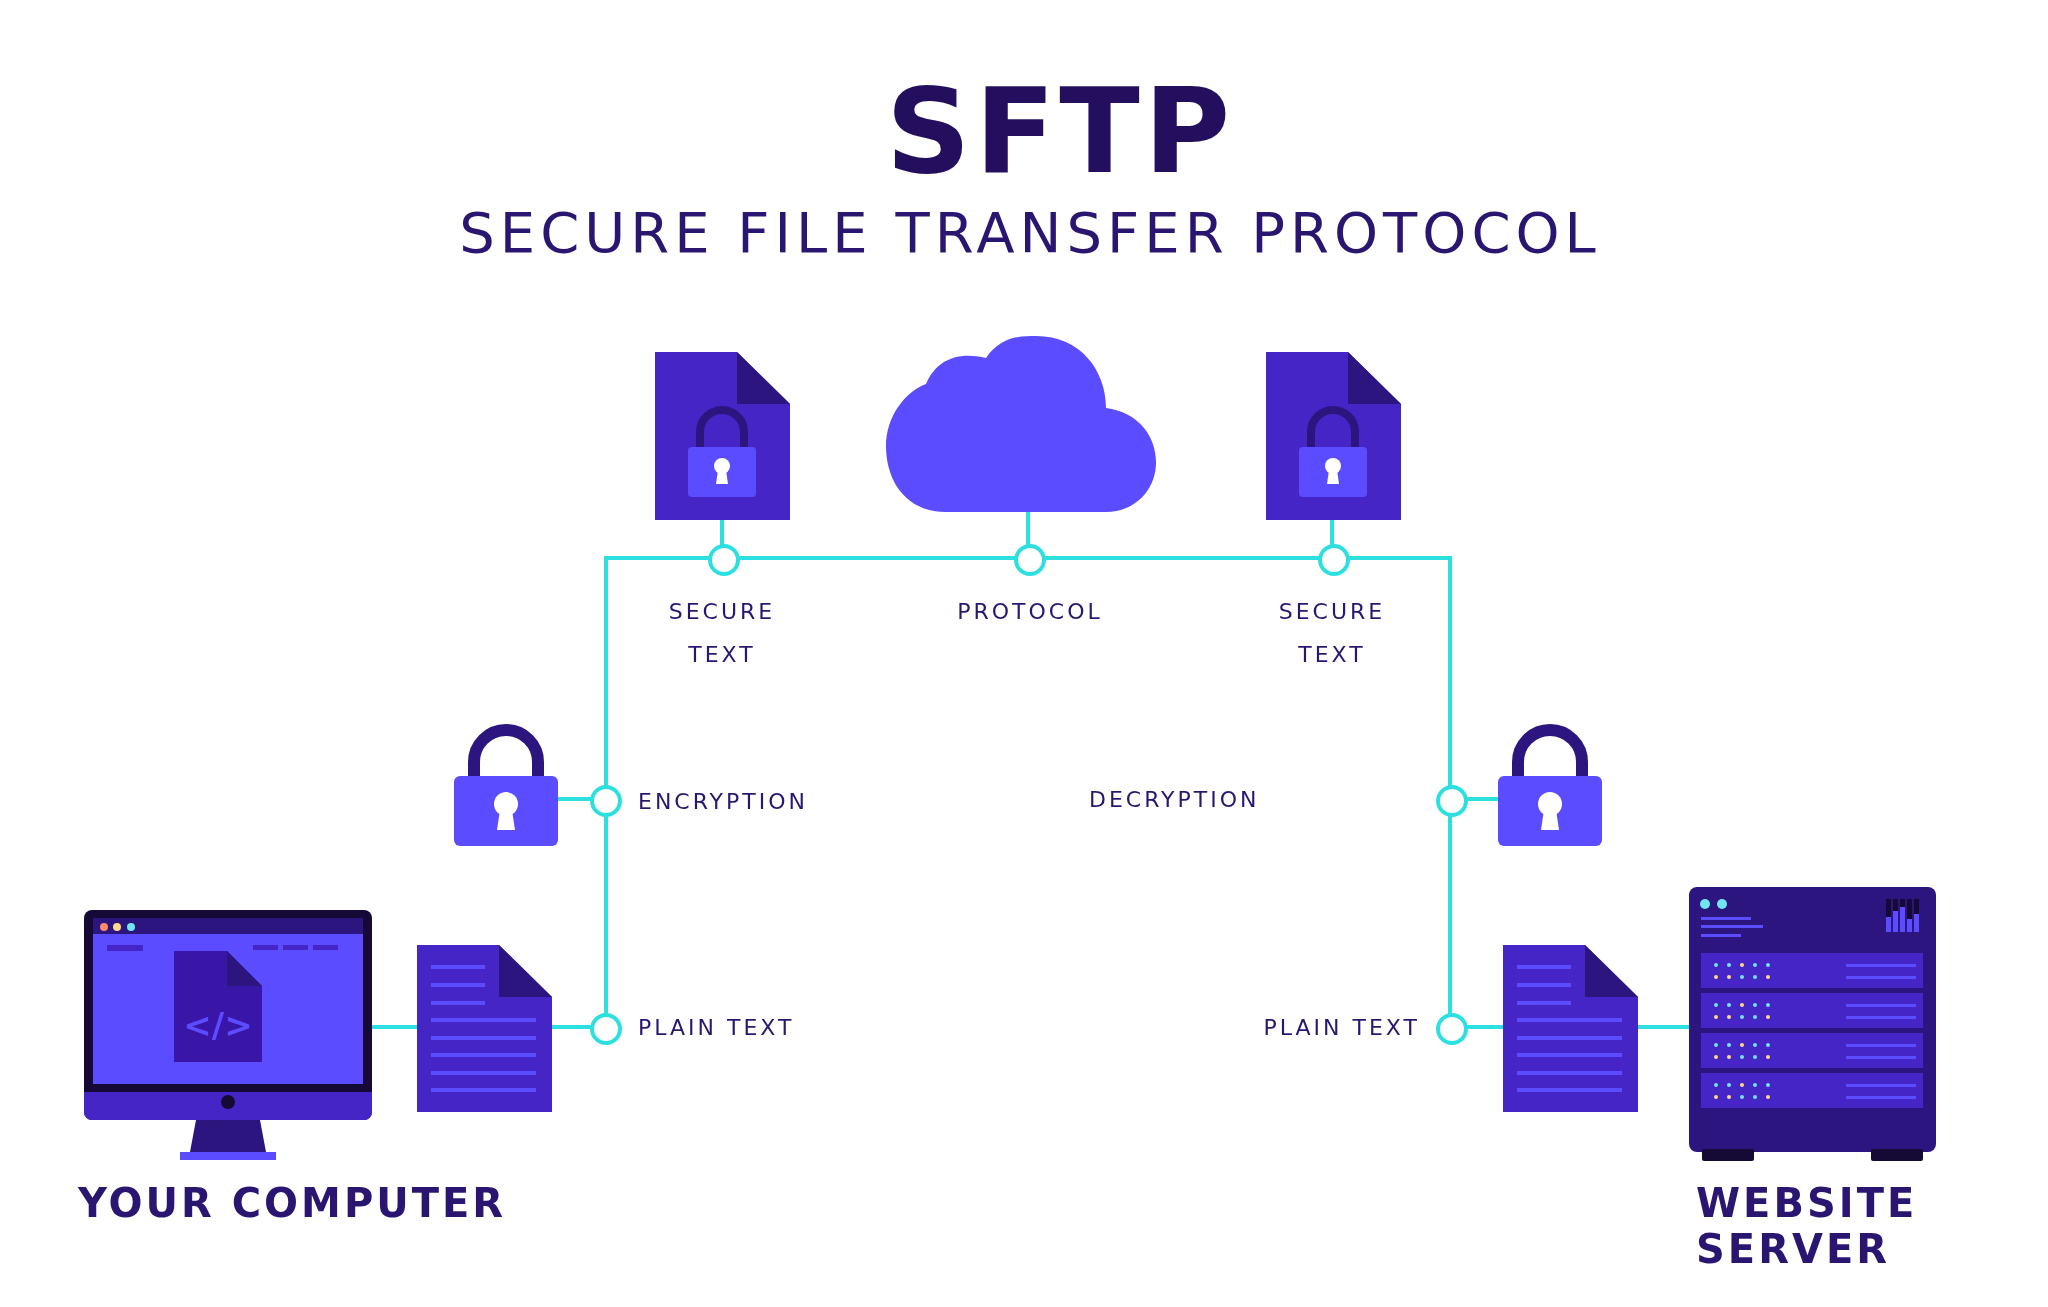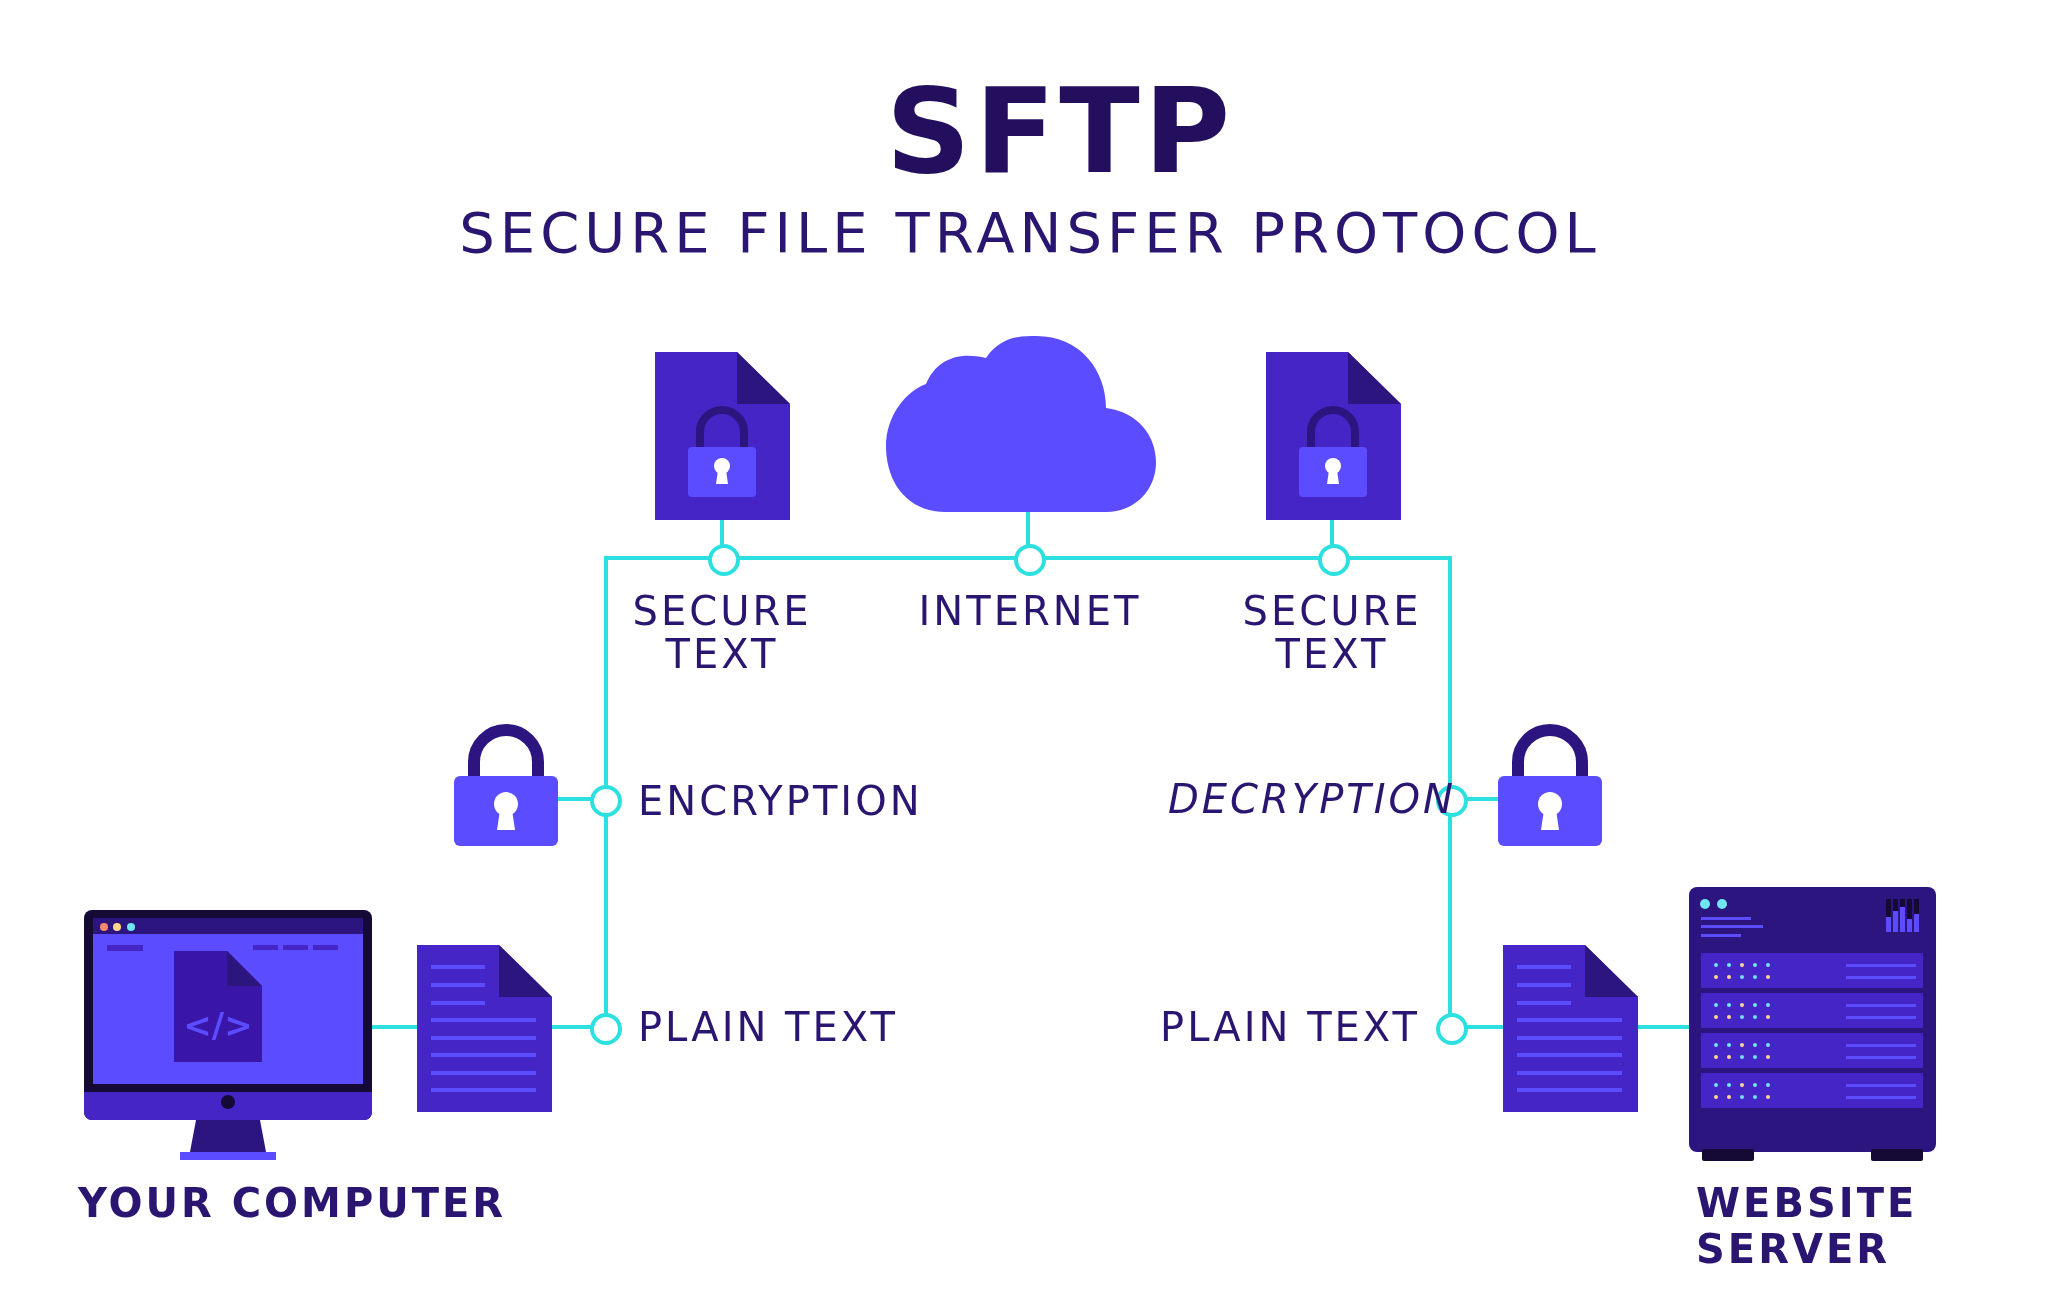--- a/index.html
+++ b/index.html
@@ -1,20 +1,20 @@
 <!DOCTYPE html>
 <html><head>
 <meta charset="utf-8">
 <style>
   html,body{margin:0;padding:0;background:#fff;}
   body{width:2048px;height:1307px;position:relative;overflow:hidden;font-family:"DejaVu Sans","Liberation Sans",sans-serif;color:#2a1670;}
   .abs{position:absolute;}
   .title{left:0;width:2120px;top:62px;text-align:center;font-size:118px;font-weight:bold;color:#230f5e;letter-spacing:4px;}
   .subtitle{left:0;width:2060px;top:200px;text-align:center;font-size:56px;color:#2a1670;letter-spacing:5px;}
-  .label{font-size:40px;letter-spacing:3px;color:#2a1670;line-height:43px;text-align:center;}
+  .label{font-size:22px;letter-spacing:3px;color:#2a1670;line-height:43px;text-align:center;}
   .bold-label{font-size:40px;font-weight:bold;letter-spacing:3px;color:#2a1670;margin-left:38px;}
   .line{background:#2de0e0;}
   .node{width:24px;height:24px;border:4px solid #2de0e0;border-radius:50%;background:#fff;}
   svg{position:absolute;}
 </style>
 </head>
 <body>
 
 <div class="abs title">SFTP</div>
 <div class="abs subtitle">SECURE FILE TRANSFER PROTOCOL</div>
@@ -60,42 +60,42 @@
   <rect x="33" y="95" width="68" height="50" rx="4" fill="#5b4dff"></rect>
   <circle cx="67" cy="114" r="8" fill="#fff"></circle>
   <path d="M63 118 H71 L73 132 H61 Z" fill="#fff"></path>
 </svg>
 
 <div class="abs label" style="left:622px;top:590px;width:200px;">
   <div>SECURE</div>
   <div>TEXT</div>
 </div>
 <div class="abs label" style="left:900px;top:590px;width:260px;">
-  <div>INTERNET</div>
+  <div>PROTOCOL</div>
 </div>
 <div class="abs label" style="left:1232px;top:590px;width:200px;">
   <div>SECURE</div>
   <div>TEXT</div>
 </div>
 
 <svg style="left:452px;top:720px;" width="108" height="128" viewBox="0 0 108 128">
   <path d="M22 60 V42 a32 32 0 0 1 64 0 V60" fill="none" stroke="#2d1580" stroke-width="12"></path>
   <rect x="2" y="56" width="104" height="70" rx="6" fill="#5b4dff"></rect>
   <circle cx="54" cy="84" r="12" fill="#fff"></circle>
   <path d="M48 90 H60 L63 110 H45 Z" fill="#fff"></path>
 </svg>
 <svg style="left:1496px;top:720px;" width="108" height="128" viewBox="0 0 108 128">
   <path d="M22 60 V42 a32 32 0 0 1 64 0 V60" fill="none" stroke="#2d1580" stroke-width="12"></path>
   <rect x="2" y="56" width="104" height="70" rx="6" fill="#5b4dff"></rect>
   <circle cx="54" cy="84" r="12" fill="#fff"></circle>
   <path d="M48 90 H60 L63 110 H45 Z" fill="#fff"></path>
 </svg>
 
 <div class="abs label" style="left:638px;top:780px;text-align:left;">ENCRYPTION</div>
-<div class="abs label" style="left:1136px;top:778px;width:320px;text-align:right;font-style:italic;">DECRYPTION</div>
+<div class="abs label" style="left:1089px;top:778px;width:320px;text-align:left;">DECRYPTION</div>
 <div class="abs label" style="left:638px;top:1006px;text-align:left;">PLAIN TEXT</div>
 <div class="abs label" style="left:1100px;top:1006px;width:320px;text-align:right;">PLAIN TEXT</div>
 
 <svg style="left:417px;top:945px;" width="135" height="167" viewBox="0 0 135 167">
   <path d="M0 0 H82 L135 52 V167 H0 Z" fill="#4525c5"></path>
   <path d="M82 0 L135 52 H82 Z" fill="#2d1580"></path>
   <g fill="#5b4dff">
     <rect x="14" y="20" width="54" height="4"></rect>
       <rect x="14" y="38" width="54" height="4"></rect>
       <rect x="14" y="56" width="54" height="4"></rect>

